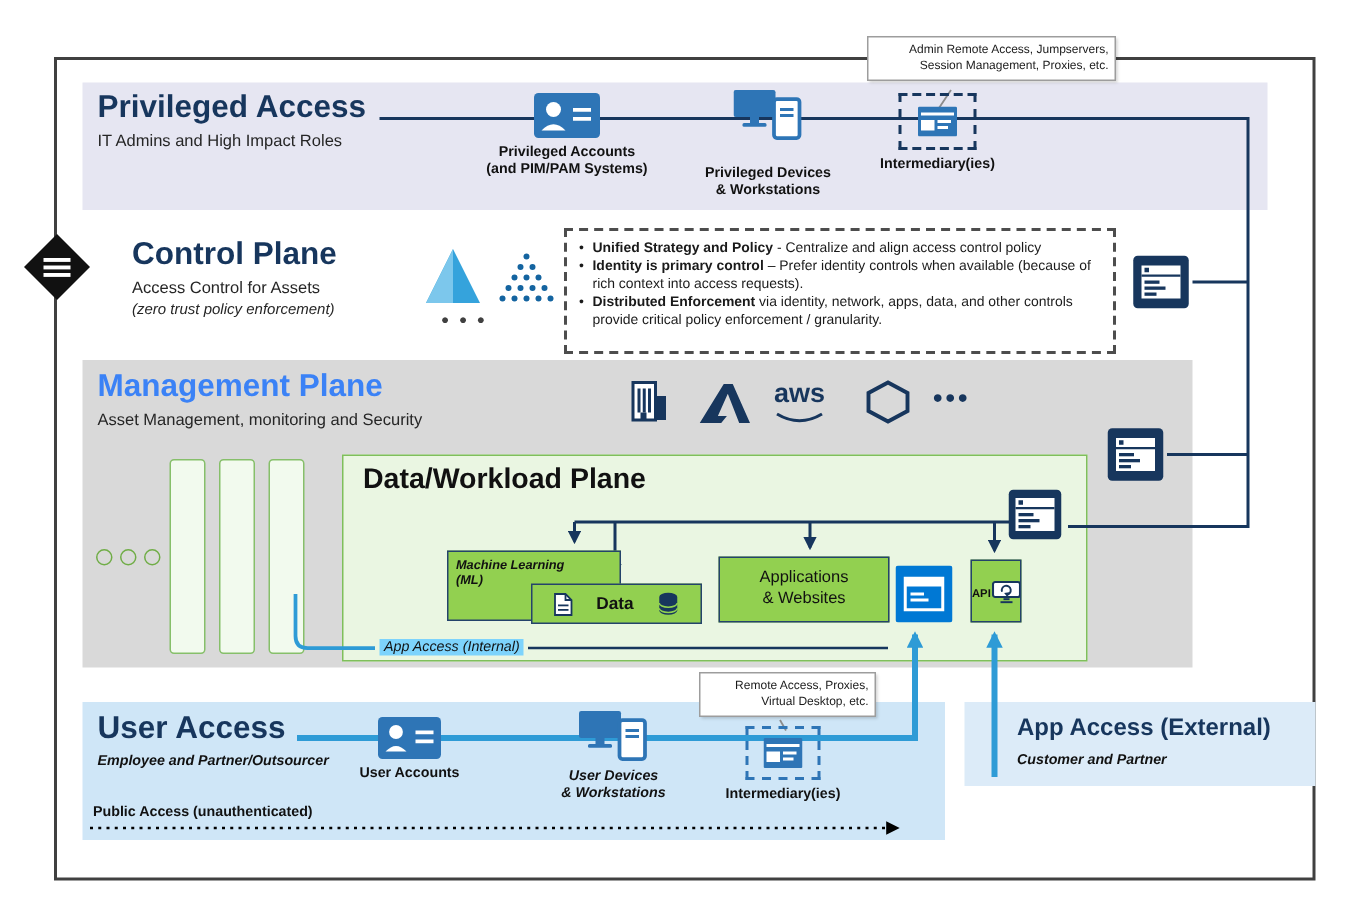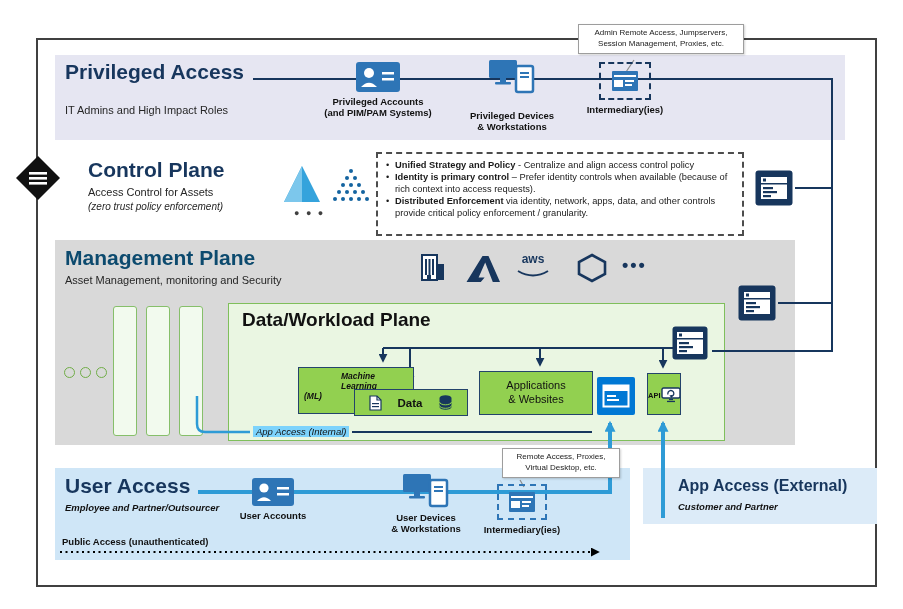--- a/index.html
+++ b/index.html
@@ -2,28 +2,28 @@
 <html><head>
 <meta charset="utf-8">
 <style>
   html,body{margin:0;padding:0;background:#fff;}
   .stage{position:relative;width:903px;height:609px;background:#fff;overflow:hidden;
          font-family:"Liberation Sans",sans-serif;color:#111;}
   .abs{position:absolute;}
   .z3{z-index:3;}
   #wires{position:absolute;left:0;top:0;z-index:2;pointer-events:none;}
   .t-band{font-weight:bold;font-size:21px;color:#17365d;white-space:nowrap;}
-  .t-dark{color:#0c4a6e;}
+  .t-dark{color:#3b82f6;}
   .sub{font-size:11px;color:#262626;white-space:nowrap;}
   .note{font-size:10px;font-style:italic;color:#262626;white-space:nowrap;}
   .ilabel{font-size:9.5px;font-weight:bold;color:#111;text-align:center;line-height:1.18;}
   .ilabel span{display:block;}
   .igroup{display:flex;flex-direction:column;align-items:center;gap:4px;}
   .callout{background:#fff;border:1px solid #9d9d9d;font-size:8px;color:#1a1a1a;
-           text-align:center;padding:3px 4px;line-height:1.35;box-shadow:1px 1px 2px rgba(0,0,0,.18);}
+           text-align:right;padding:3px 4px;line-height:1.35;box-shadow:1px 1px 2px rgba(0,0,0,.18);}
   .policy{background:#fff;border:2px dashed #4d4d4d;font-size:9.3px;color:#1a1a1a;
           padding:5px 8px;line-height:1.3;box-sizing:border-box;}
   .prow{display:flex;}
   .bdot{width:9px;flex:0 0 9px;}
   .gbox{background:#92d050;border:1.5px solid #24436b;box-sizing:border-box;}
   .dashedbox{border:2px dashed #17365d;display:flex;align-items:center;justify-content:center;box-sizing:border-box;}
   .dashedbox.blue{border-color:#2e75b6;}
   .bar{background:#f2faee;border:1.5px solid #86bf6a;border-radius:3px;box-sizing:border-box;}
   .circ{width:9px;height:9px;border:1.6px solid #70ad47;border-radius:50%;display:inline-block;margin-right:5px;}
 </style>
@@ -75,21 +75,21 @@
       <path d="M663 518 V423" stroke-width="4" marker-end="url(#aB)"></path>
     </g>
     <path d="M60 552 H598" stroke="#000" stroke-width="1.8" stroke-dasharray="2 3.5" fill="none" marker-end="url(#aK)"></path>
     <g stroke="#8c8c8c" stroke-width="1.2" fill="none">
       <path d="M634 60 L626 72"></path>
       <path d="M520 480 L524 487"></path>
     </g>
   </svg>
 
   <div class="abs z3 t-band" style="left:65px;top:60px;">Privileged Access</div>
-  <div class="abs z3 sub" style="left:65px;top:104px;">IT Admins and High Impact Roles</div>
+  <div class="abs z3 sub" style="left:65px;top:88px;">IT Admins and High Impact Roles</div>
 
   <div class="abs z3 igroup" style="left:308px;top:62px;width:140px;">
     <svg width="44" height="30">
       <rect x="0" y="0" width="44" height="30" rx="3" fill="#2e75b6"></rect>
       <circle cx="13" cy="11" r="5" fill="#fff"></circle>
       <path d="M5 25 Q13 16.5 21 25 Z" fill="#fff"></path>
       <rect x="26" y="10" width="12" height="2.5" fill="#fff"></rect>
       <rect x="26" y="16" width="12" height="2.5" fill="#fff"></rect>
     </svg>
     <div class="ilabel">
@@ -207,21 +207,21 @@
     <rect x="5" y="7" width="2" height="16" fill="#17365d"></rect>
     <rect x="8.5" y="7" width="2" height="16" fill="#17365d"></rect>
     <rect x="12" y="7" width="2" height="16" fill="#17365d"></rect>
     <rect x="17" y="12" width="7" height="16" fill="#17365d"></rect>
     <rect x="7" y="23" width="4" height="5" fill="#17365d"></rect>
   </svg>
   <svg class="abs z3" width="34" height="30" style="left:466px;top:253px;">
     <path d="M16.5 3 L22.5 3 L34 29 L26.8 29 L19.2 9.5 L12.6 24.4 L18.6 24.4 L14.8 29 L0.5 29 Z" fill="#17365d"></path>
   </svg>
   <div class="abs z3" style="left:516px;top:253px;text-align:center;">
-    <div style="font-size:12px;font-weight:bold;color:#17365d;line-height:1;">aws</div>
+    <div style="font-size:18px;font-weight:bold;color:#17365d;line-height:1;">aws</div>
     <svg width="34" height="9">
         <path d="M2 1 Q17 10 32 1" stroke="#17365d" stroke-width="2" fill="none"></path>
       </svg>
   </div>
   <svg class="abs z3" width="32" height="30" style="left:576px;top:253px;">
     <polygon points="16,2 29,9 29,21 16,28 3,21 3,9" fill="none" stroke="#17365d" stroke-width="2.6"></polygon>
   </svg>
   <div class="abs z3" style="left:622px;top:255px;font-size:18px;font-weight:bold;color:#17365d;letter-spacing:2px;">•••</div>
 
   <div class="abs z3" style="left:242px;top:309px;font-size:19px;font-weight:bold;color:#111;">Data/Workload Plane</div>
@@ -230,21 +230,21 @@
     <rect x="0.5" y="0.5" width="35" height="33" rx="3" fill="#17365d"></rect>
     <rect x="5" y="6" width="26" height="22" fill="#fff"></rect>
     <rect x="7" y="7.5" width="3" height="3" fill="#17365d"></rect>
     <rect x="5" y="12" width="26" height="1.5" fill="#17365d"></rect>
     <rect x="7" y="16" width="10" height="2.2" fill="#17365d"></rect>
     <rect x="7" y="20" width="14" height="2.2" fill="#17365d"></rect>
     <rect x="7" y="24" width="8" height="2.2" fill="#17365d"></rect>
   </svg>
 
   <div class="abs z3 gbox" style="left:298px;top:367px;width:116px;height:47px;padding:3px 5px;font-size:8.5px;font-style:italic;font-weight:bold;color:#111;line-height:1.2;">
-    <span style="display:block;margin-left:37px;">Machine Learning</span>
+    <span style="display:block;">Machine Learning</span>
     <span style="display:block;">(ML)</span>
   </div>
 
   <div class="abs z3 gbox" style="left:354px;top:389px;width:114px;height:27px;display:flex;align-items:center;justify-content:center;gap:16px;">
     <svg width="13" height="16">
       <path d="M1 1 H8 L12 5 V15 H1 Z" fill="#fff" stroke="#17365d" stroke-width="1.2"></path>
       <path d="M8 1 V5 H12" fill="none" stroke="#17365d" stroke-width="1.2"></path>
       <rect x="3" y="8" width="7" height="1.2" fill="#17365d"></rect>
       <rect x="3" y="11" width="7" height="1.2" fill="#17365d"></rect>
     </svg>
@@ -291,21 +291,21 @@
       <circle cx="12" cy="10" r="4.6" fill="#fff"></circle>
       <path d="M5 23 Q12 15.5 19 23 Z" fill="#fff"></path>
       <rect x="25" y="9" width="12" height="2.5" fill="#fff"></rect>
       <rect x="25" y="15" width="12" height="2.5" fill="#fff"></rect>
     </svg>
     <div class="ilabel">
       <span>User Accounts</span>
     </div>
   </div>
 
-  <div class="abs z3 igroup" style="left:371px;top:474px;width:110px;">
+  <div class="abs z3 igroup" style="left:354px;top:474px;width:110px;font-style:italic;">
     <svg width="46" height="34">
       <rect x="0" y="0" width="28" height="18" rx="1.5" fill="#2e75b6"></rect>
       <rect x="11" y="18" width="6" height="4" fill="#2e75b6"></rect>
       <rect x="6" y="22" width="16" height="2.5" rx="1" fill="#2e75b6"></rect>
       <rect x="27" y="6" width="17" height="26" rx="2" fill="#fff" stroke="#2e75b6" stroke-width="2.5"></rect>
       <rect x="31" y="12" width="9" height="2" fill="#2e75b6"></rect>
       <rect x="31" y="16" width="9" height="2" fill="#2e75b6"></rect>
     </svg>
     <div class="ilabel">
       <span>User Devices</span>
@@ -321,20 +321,20 @@
         <rect x="2" y="9" width="9" height="7" fill="#fff"></rect>
         <rect x="13" y="9" width="9" height="2" fill="#fff"></rect>
         <rect x="13" y="13" width="7" height="2" fill="#fff"></rect>
       </svg>
     </div>
     <div class="ilabel">
       <span>Intermediary(ies)</span>
     </div>
   </div>
 
-  <div class="abs z3 callout" style="left:466px;top:448px;width:108px;margin-left:36px;">Remote Access, Proxies, Virtual Desktop, etc.</div>
+  <div class="abs z3 callout" style="left:466px;top:448px;width:108px;">Remote Access, Proxies, Virtual Desktop, etc.</div>
 
   <div class="abs z3" style="left:62px;top:536px;font-size:9.5px;font-weight:bold;color:#111;white-space:nowrap;">Public Access (unauthenticated)</div>
 
   <div class="abs z3" style="left:678px;top:477px;font-size:16px;font-weight:bold;color:#17365d;white-space:nowrap;">App Access (External)</div>
   <div class="abs z3" style="left:678px;top:501px;font-size:9.5px;font-style:italic;font-weight:bold;color:#111;white-space:nowrap;">Customer and Partner</div>
 
 </div>
 
 </body></html>

